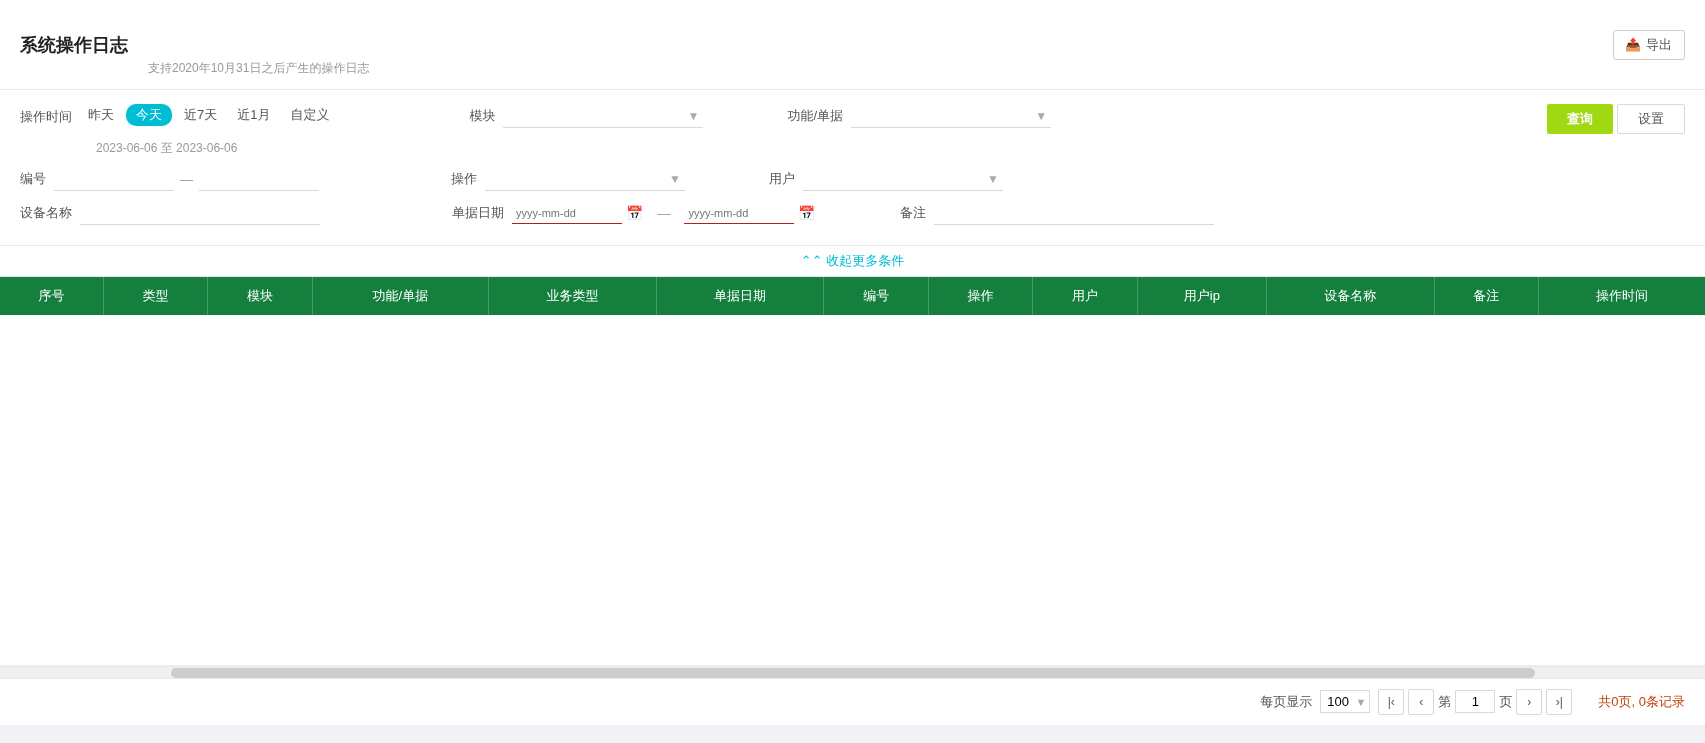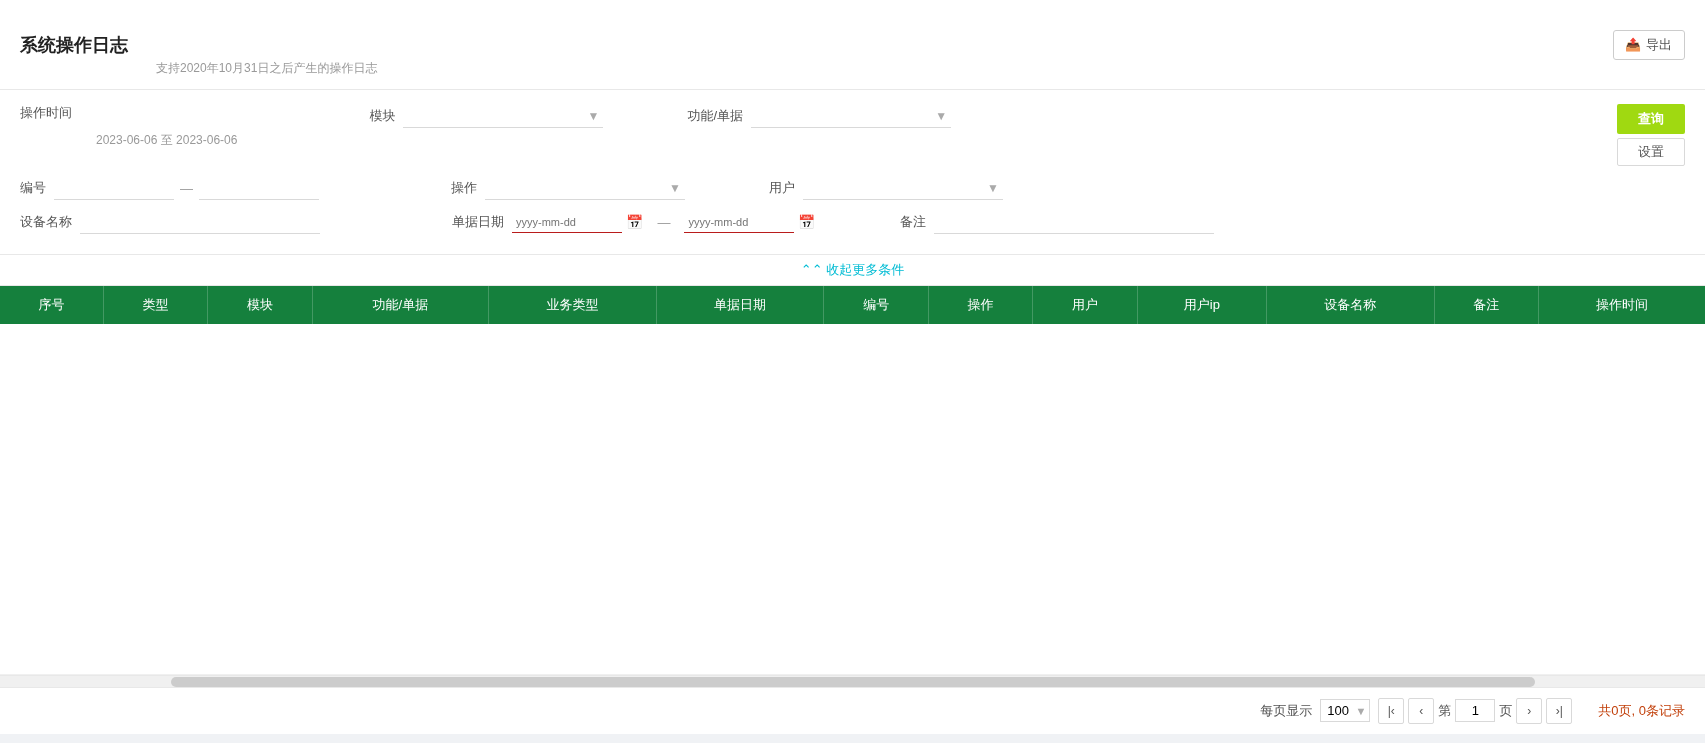--- a/index.html
+++ b/index.html
@@ -2,21 +2,21 @@
 <html><head>
   <meta charset="utf-8">
   <style>
     * { box-sizing: border-box; margin: 0; padding: 0; }
     body { font-family: "Microsoft YaHei", "PingFang SC", Arial, sans-serif; font-size: 13px; background: #f0f2f5; color: #333; }
 
     .page-header {
       display: flex; align-items: center; padding: 12px 20px;
       background: #fff; border-bottom: 1px solid #e8e8e8;
     }
-    .page-title { font-size: 18px; font-weight: bold; color: #222; margin-right: 28px; }
+    .page-title { font-size: 18px; font-weight: bold; color: #222; margin-right: 20px; }
     .page-subtitle { font-size: 12px; color: #999; margin-top: 48px; }
     .export-btn {
       margin-left: auto; display: flex; align-items: center; gap: 4px;
       border: 1px solid #ccc; background: #fff; padding: 5px 12px;
       cursor: pointer; color: #555; border-radius: 3px; font-size: 13px;
     }
 
     .filter-area {
       background: #fff; padding: 14px 20px 10px; border-bottom: 1px solid #e8e8e8;
     }
@@ -65,21 +65,21 @@
     .date-input {
       border: none; border-bottom: 1px solid #b91c1c; padding: 4px 4px;
       font-size: 11px; background: transparent; outline: none; color: #be185d;
       width: 110px;
     }
     .cal-icon {
       color: #00bcd4; font-size: 14px; cursor: pointer;
     }
 
     .action-btns {
-      display: flex; flex-direction: column; gap: 4px; margin-left: auto;
+      display: flex; flex-direction: row; gap: 4px; margin-left: auto;
     }
     .query-btn {
       background: #a0d911; color: #fff; border: none; padding: 6px 20px;
       cursor: pointer; font-size: 13px; border-radius: 2px; font-weight: bold;
     }
     .settings-btn {
       background: #fff; color: #555; border: 1px solid #d9d9d9;
       padding: 4px 20px; cursor: pointer; font-size: 13px; border-radius: 2px;
     }
 
@@ -153,20 +153,27 @@
   </button>
 </div>
 
 <div class="filter-area">
 
   <div class="filter-row">
 
     <div class="filter-item" style="align-items:flex-start; flex-direction:column; margin-right:32px;">
       <div style="display:flex; align-items:center; gap:8px; margin-bottom:2px;">
         <span class="filter-label">操作时间</span>
+        <div class="time-btns">
+          <button class="time-btn">昨天</button>
+          <button class="time-btn active">今天</button>
+          <button class="time-btn">近7天</button>
+          <button class="time-btn">近1月</button>
+          <button class="time-btn">自定义</button>
+        </div>
       </div>
       <span class="time-range" style="margin-left:76px;">2023-06-06 至 2023-06-06</span>
     </div>
 
     <div class="filter-item" style="margin-left: 100px;">
       <span class="filter-label">模块</span>
       <div class="select-wrapper">
         <select class="filter-select">
           <option value=""></option>
         </select>

